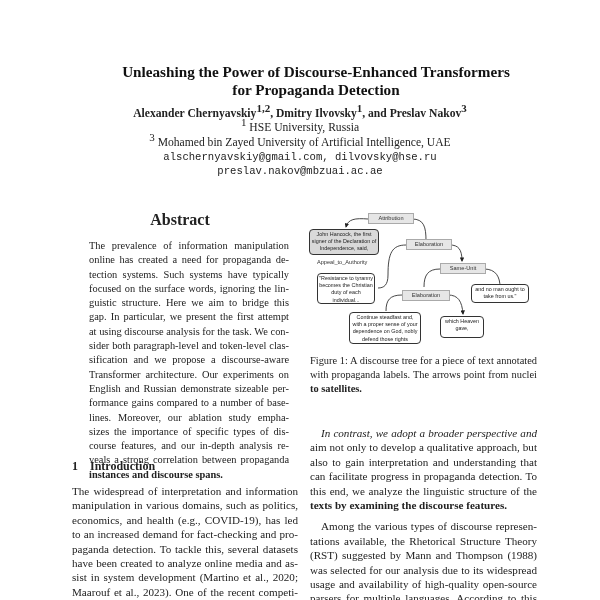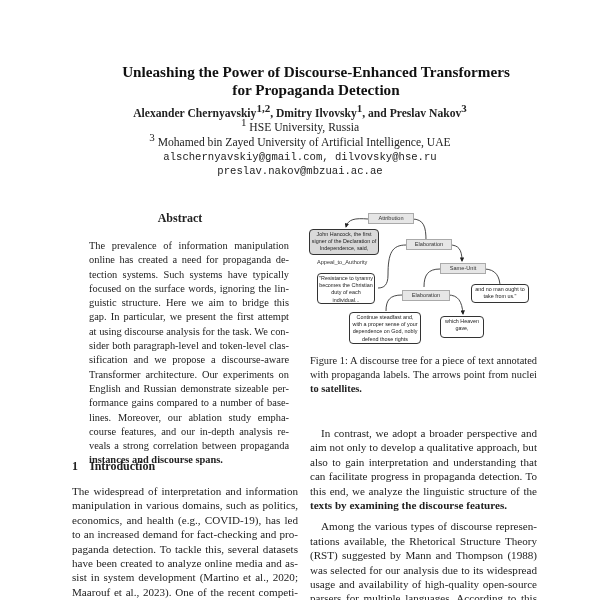--- a/index.html
+++ b/index.html
@@ -2,21 +2,21 @@
 <html><head>
 <meta charset="utf-8">
 <style>
   html, body { margin:0; padding:0; background:#ffffff; }
   body { width:600px; height:600px; overflow:hidden; position:relative; font-family:"Liberation Serif", serif; color:#222; }
   .title { position:absolute; left:16px; width:600px; top:63px; text-align:center; font-weight:bold; font-size:15.2px; line-height:18px; color:#111; }
   .authors { position:absolute; left:0; width:600px; top:107px; text-align:center; font-size:11.6px; line-height:14.3px; }
   .authors .names { font-weight:bold; }
   .authors sup { font-size:11px; vertical-align:5px; line-height:0; }
   .authors .mono { font-family:"Liberation Mono", monospace; font-size:10.6px; }
-  .abs-h { position:absolute; left:70px; width:220px; top:211px; text-align:center; font-weight:bold; font-size:12px; }
+  .abs-h { position:absolute; left:70px; width:220px; top:211px; text-align:center; font-weight:bold; font-size:16px; }
   .col { position:absolute; font-size:11px; line-height:14.4px; text-align:justify; }
   .col .ln { display:block; white-space:nowrap; text-align-last:justify; text-align:justify; }
   .col .ln.last { text-align-last:left;font-weight:bold; }
   .abs { left:89px; width:200px; top:239px; font-size:10.4px; line-height:14.3px; }
   .left { left:72px; width:226px; top:484px; font-size:11.1px; line-height:14.4px; }
   .right { left:310px; width:227px; top:426px; font-size:11.1px; line-height:14.4px; }
   .sec { position:absolute; left:72px; top:459px; font-weight:bold; font-size:12px; }
   .sec .num { display:inline-block; width:18px; }
   .cap { position:absolute; left:310px; width:227px; top:354px; font-size:10.4px; line-height:14.2px; }
   .diagram { position:absolute; left:300px; top:205px; width:240px; height:140px; }
@@ -53,20 +53,21 @@
   <span class="ln">focused on the surface words, ignoring the lin-</span>
   <span class="ln">guistic structure. Here we aim to bridge this</span>
   <span class="ln">gap. In particular, we present the first attempt</span>
   <span class="ln">at using discourse analysis for the task. We con-</span>
   <span class="ln">sider both paragraph-level and token-level clas-</span>
   <span class="ln">sification and we propose a discourse-aware</span>
   <span class="ln">Transformer architecture. Our experiments on</span>
   <span class="ln">English and Russian demonstrate sizeable per-</span>
   <span class="ln">formance gains compared to a number of base-</span>
   <span class="ln">lines.  Moreover, our ablation study empha-</span>
+  <span class="ln">sizes the importance of specific types of dis-</span>
   <span class="ln">course features, and our in-depth analysis re-</span>
   <span class="ln">veals a strong correlation between propaganda</span>
   <span class="ln last">instances and discourse spans.</span>
 </div>
 
 <div class="sec">
   <span class="num">1</span><span>Introduction</span>
 </div>
 
 <div class="col left">
@@ -121,21 +122,21 @@
 </div>
 
 <div class="col cap">
   <span class="ln">Figure 1: A discourse tree for a piece of text annotated</span>
   <span class="ln">with propaganda labels. The arrows point from nuclei</span>
   <span class="ln last">to satellites.</span>
 </div>
 
 <div class="col right">
   <div style="margin-bottom:7px;">
-    <span class="ln" style="padding-left:11px;">In contrast, we adopt a broader perspective and</span>
+    <span class="ln" style="padding-left:11px;font-style:italic;">In contrast, we adopt a broader perspective and</span>
     <span class="ln">aim not only to develop a qualitative approach, but</span>
     <span class="ln">also to gain interpretation and understanding that</span>
     <span class="ln">can facilitate progress in propaganda detection. To</span>
     <span class="ln">this end, we analyze the linguistic structure of the</span>
     <span class="ln last">texts by examining the discourse features.</span>
   </div>
   <div>
     <span class="ln" style="padding-left:11px;">Among the various types of discourse represen-</span>
     <span class="ln">tations available, the Rhetorical Structure Theory</span>
     <span class="ln">(RST) suggested by Mann and Thompson (1988)</span>

